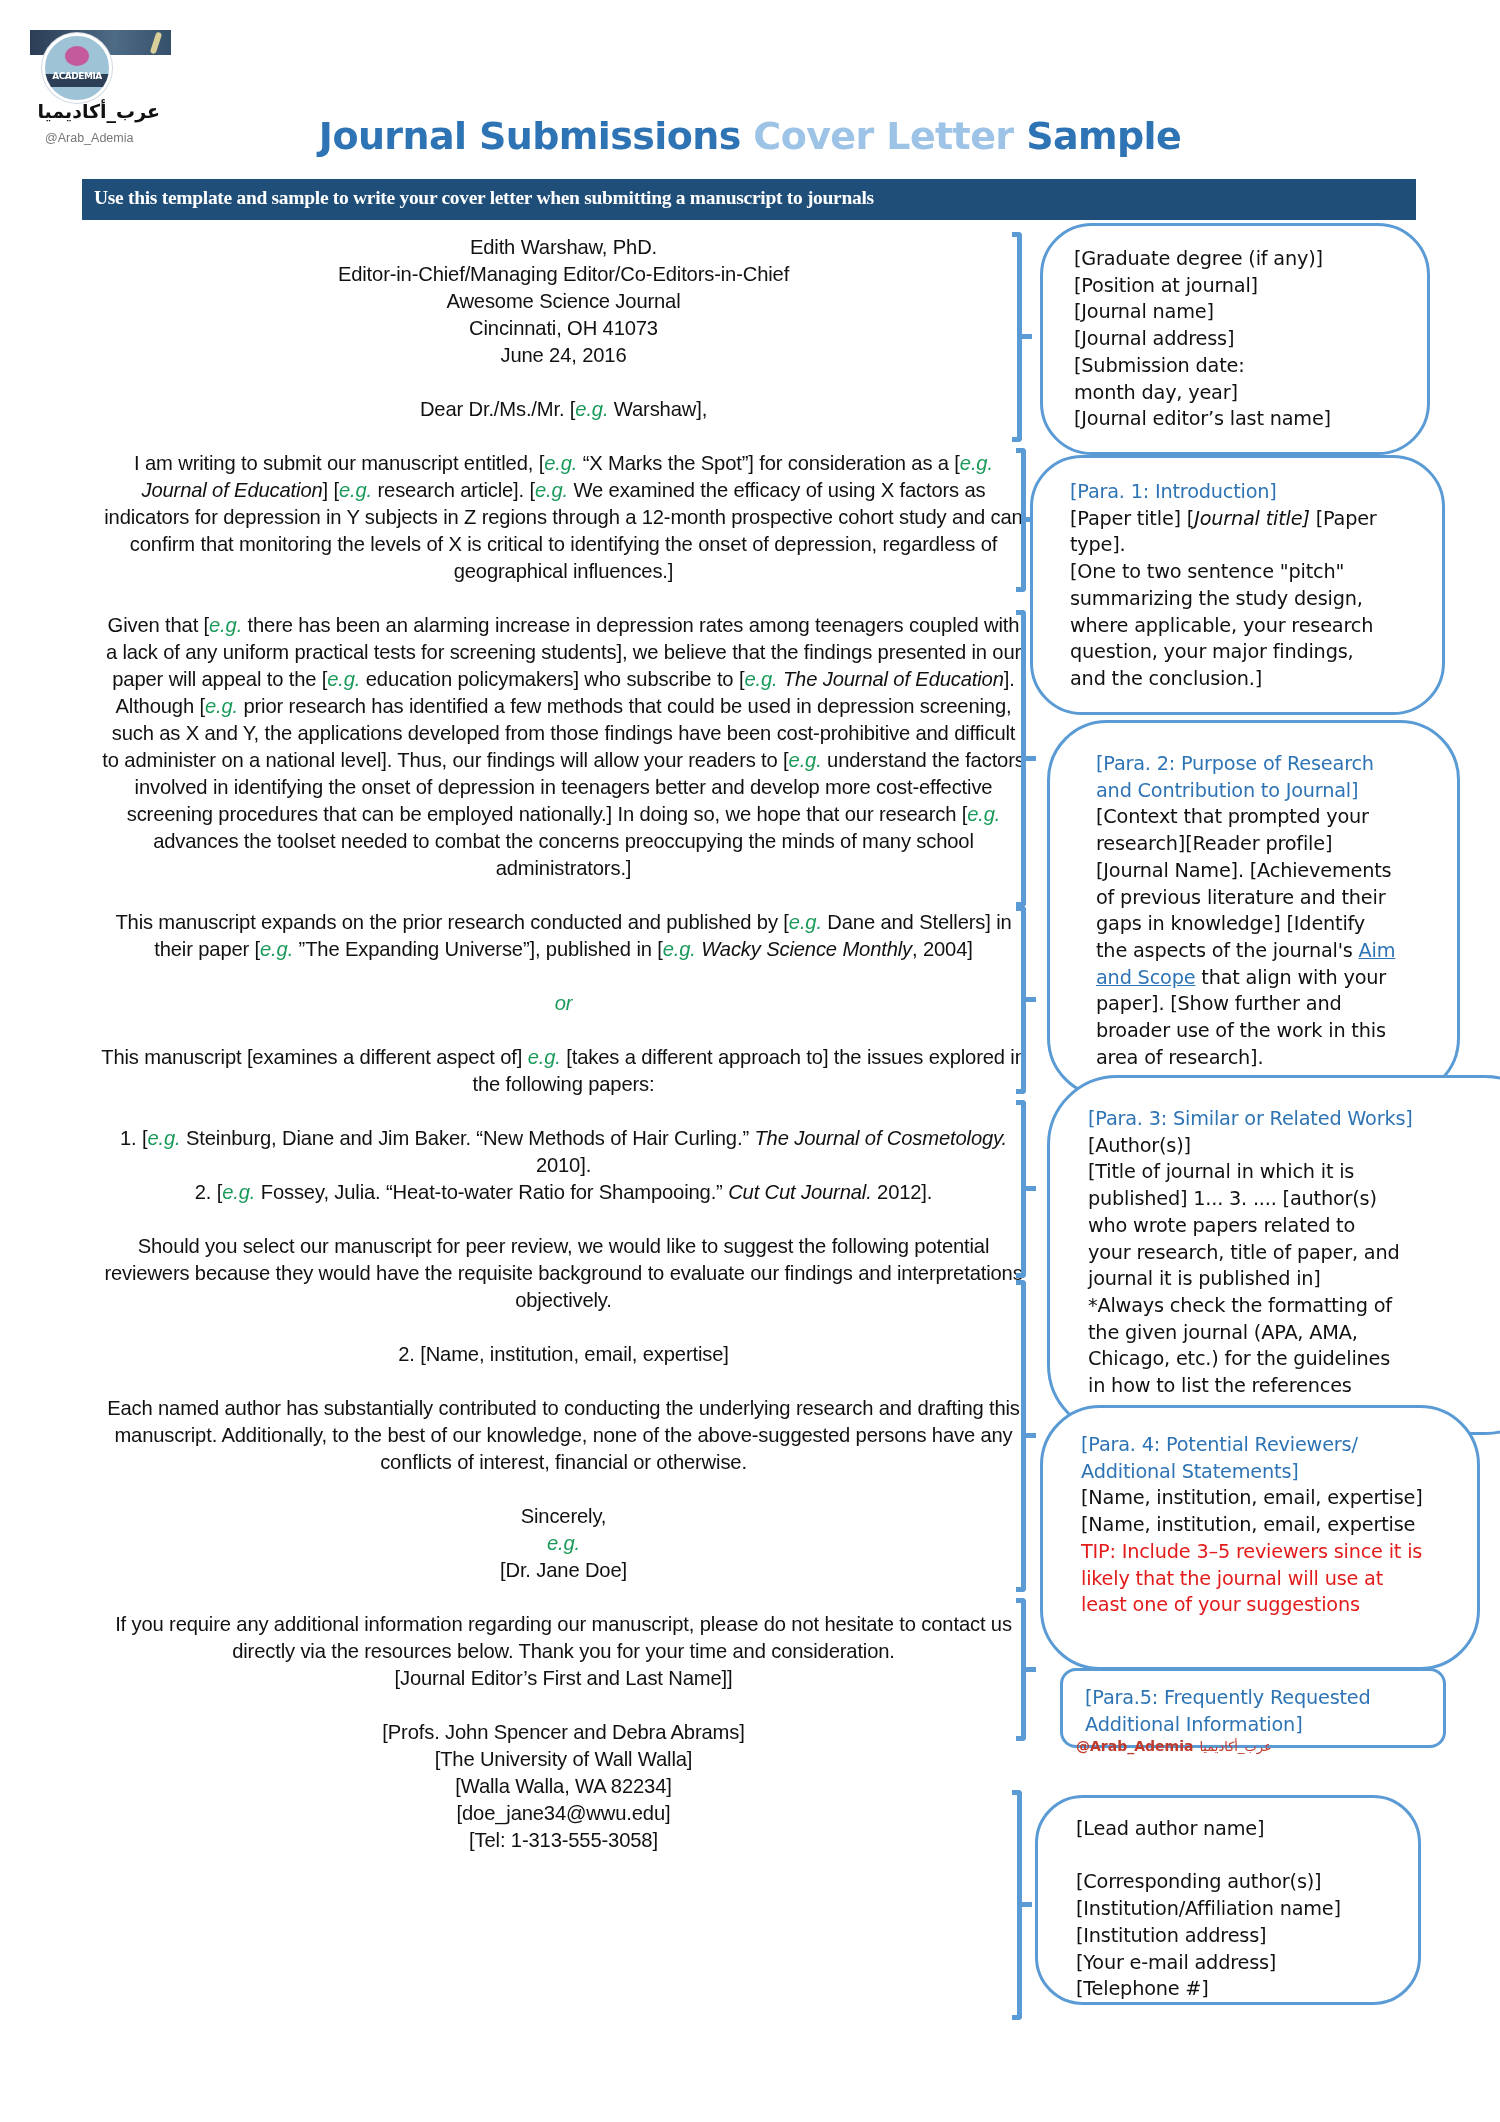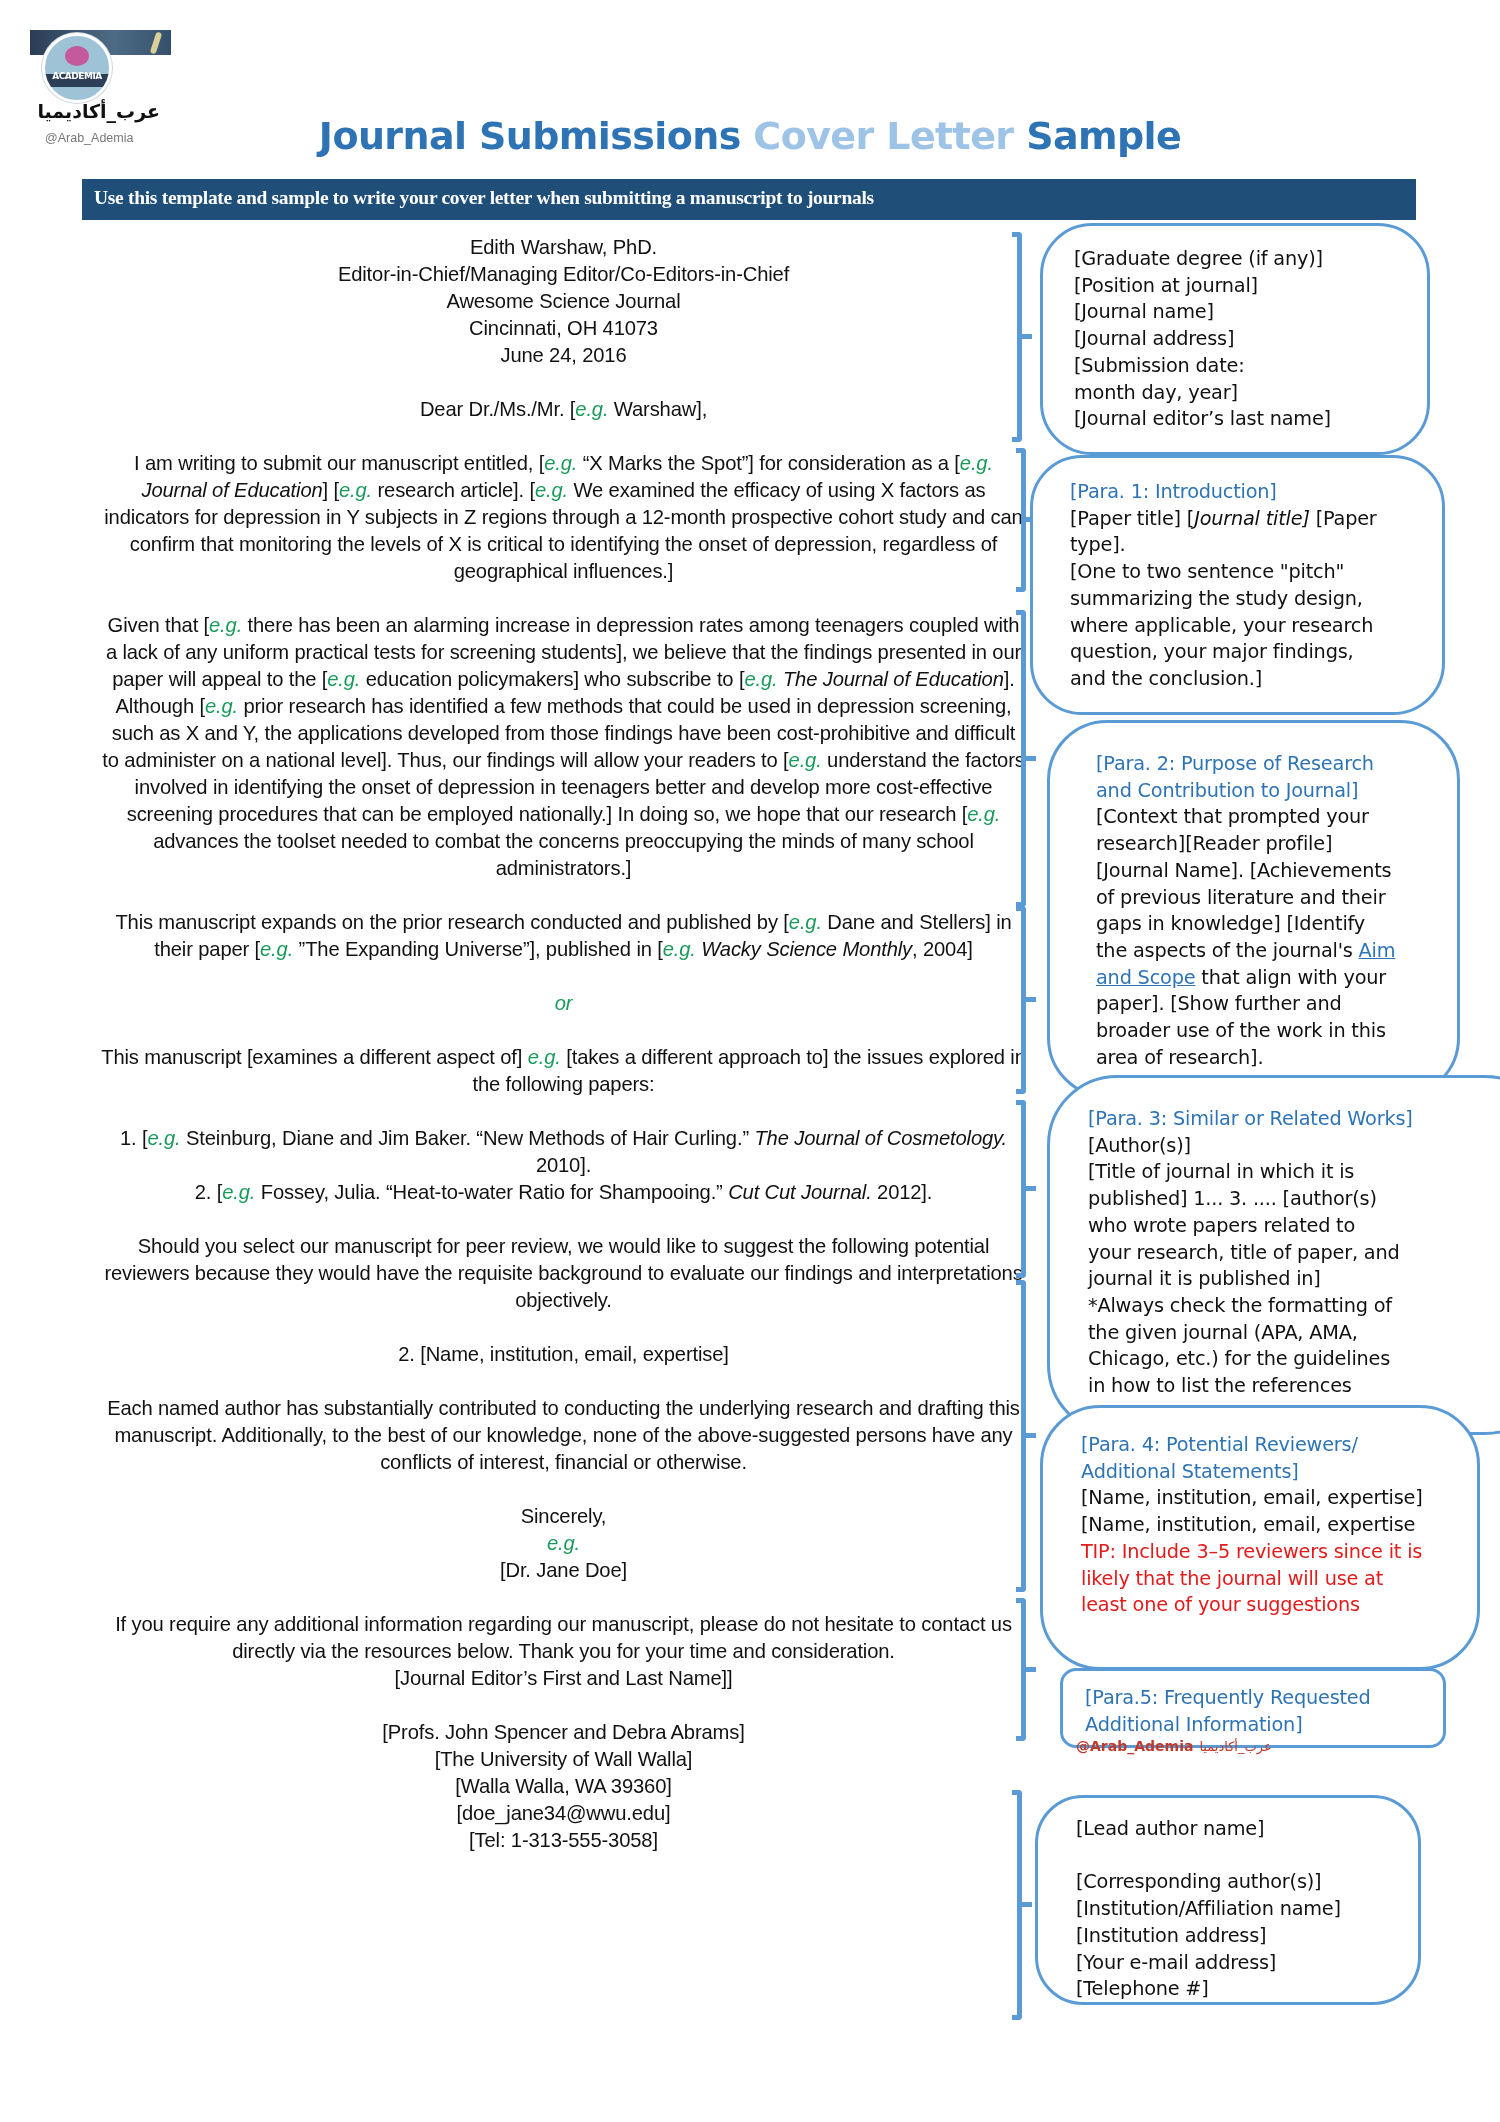--- a/index.html
+++ b/index.html
@@ -104,21 +104,21 @@
   </p>
 
   <p>
       <span class="line">If you require any additional information regarding our manuscript, please do not hesitate to contact us directly via the resources below. Thank you for your time and consideration.</span>
       <span class="line">[Journal Editor’s First and Last Name]]</span>
     </p>
 
   <p>
     <span class="line">[Profs. John Spencer and Debra Abrams]</span>
     <span class="line">[The University of Wall Walla]</span>
-    <span class="line">[Walla Walla, WA 39360]</span>
+    <span class="line">[Walla Walla, WA 82234]</span>
     <span class="line">[doe_jane34@wwu.edu]</span>
     <span class="line">[Tel: 1-313-555-3058]</span>
   </p>
 </div>
 
 <div class="bracket" style="left:1012px; top:232px; height:210px;">
     <span class="tick"></span>
   </div>
 <div class="bracket" style="left:1016px; top:448px; height:144px;">
     <span class="tick"></span>

